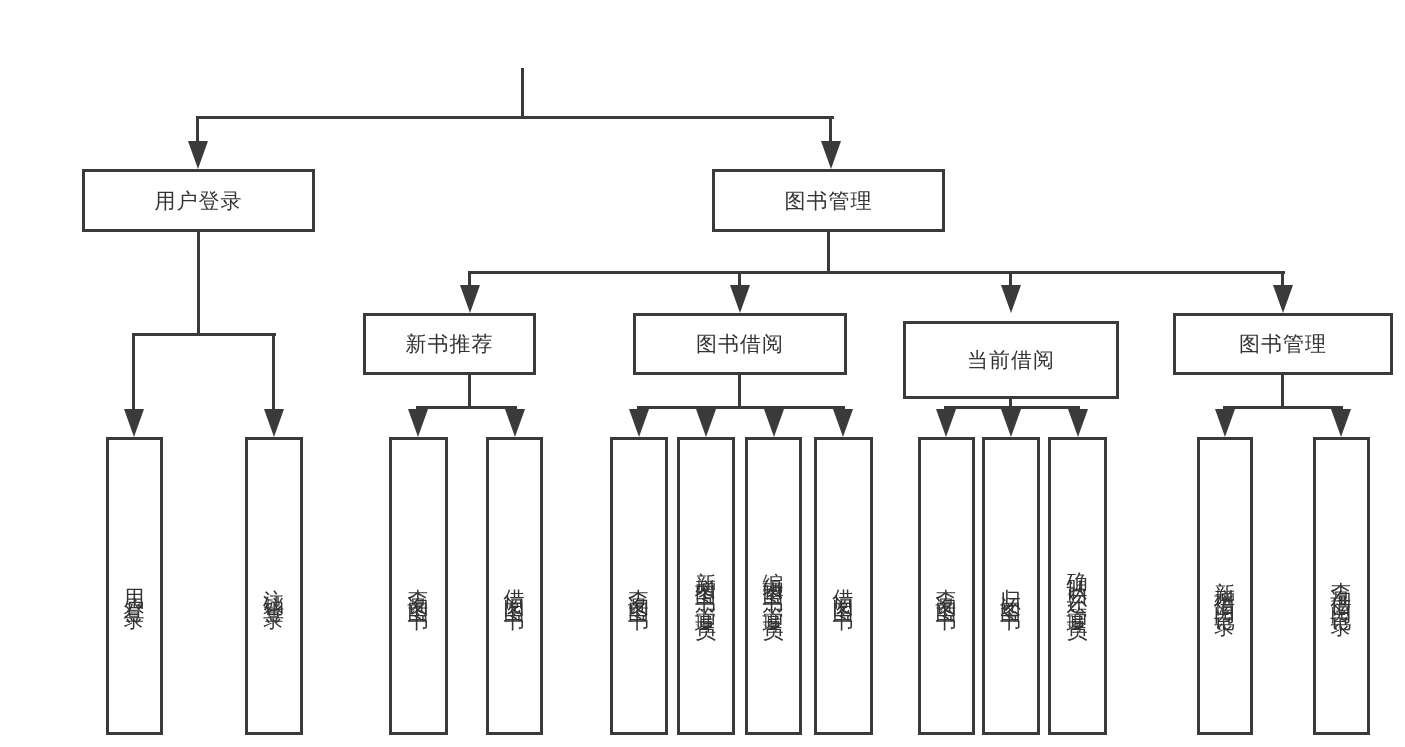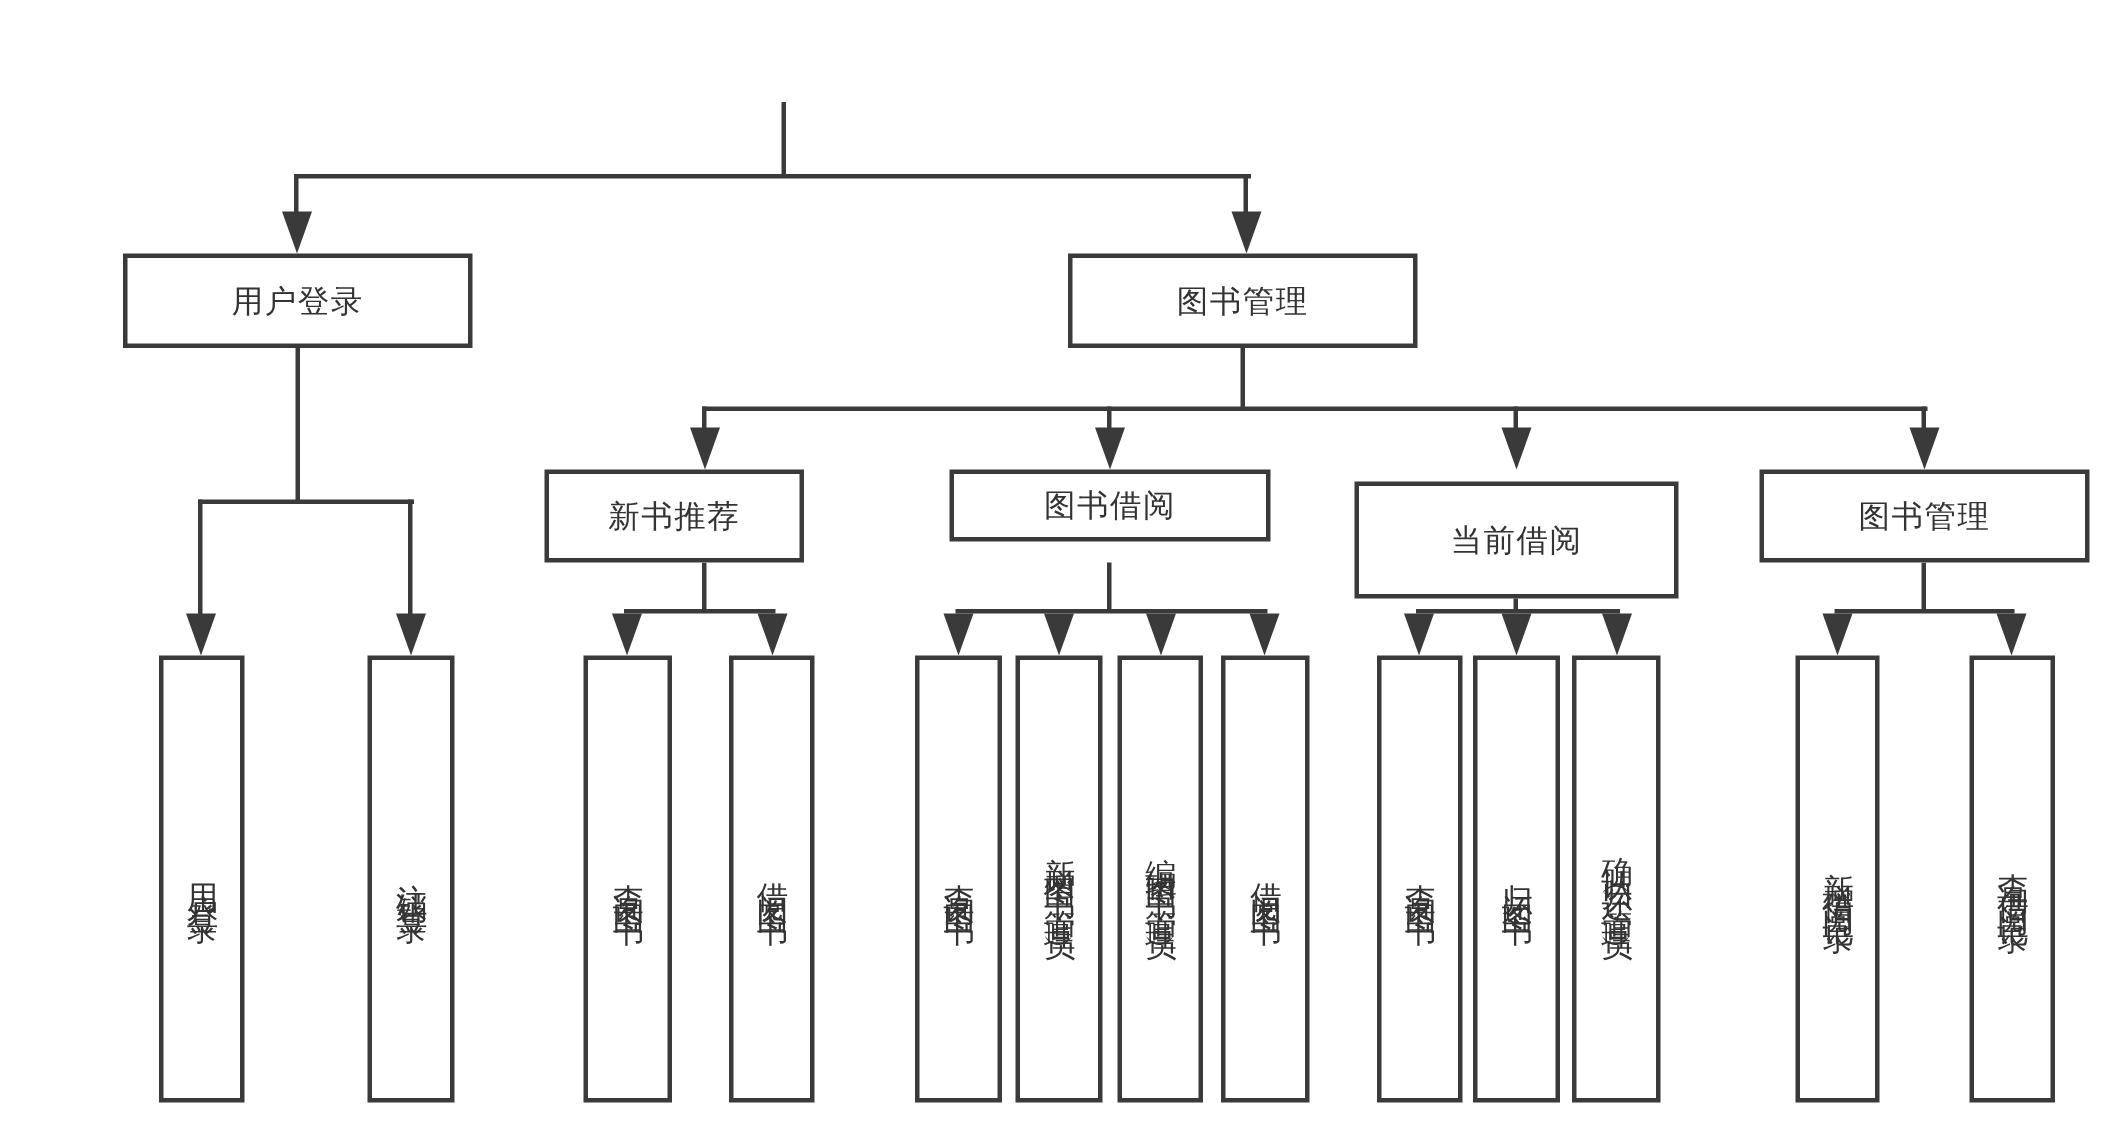--- a/index.html
+++ b/index.html
@@ -81,21 +81,21 @@
   <div class="ar" style="left:1001px;top:409px"></div>
   <div class="ar" style="left:1068px;top:409px"></div>
   <div class="ar" style="left:1215px;top:409px"></div>
   <div class="ar" style="left:1331px;top:409px"></div>
 
 
   <div class="box h" style="left:82px;top:169px;width:233px;height:63px">用户登录</div>
   <div class="box h" style="left:712px;top:169px;width:233px;height:63px">图书管理</div>
 
   <div class="box h" style="left:363px;top:313px;width:173px;height:62px">新书推荐</div>
-  <div class="box h" style="left:633px;top:313px;width:214px;height:48px">图书借阅</div>
+  <div class="box h" style="left:633px;top:313px;width:214px;height:62px">图书借阅</div>
   <div class="box h" style="left:903px;top:321px;width:216px;height:78px">当前借阅</div>
   <div class="box h" style="left:1173px;top:313px;width:220px;height:62px">图书管理</div>
 
   <div class="box v" style="left:106px;width:57px">
     <span class="vt">用户登录</span>
   </div>
   <div class="box v" style="left:245px;width:58px">
     <span class="vt">注销登录</span>
   </div>
 

